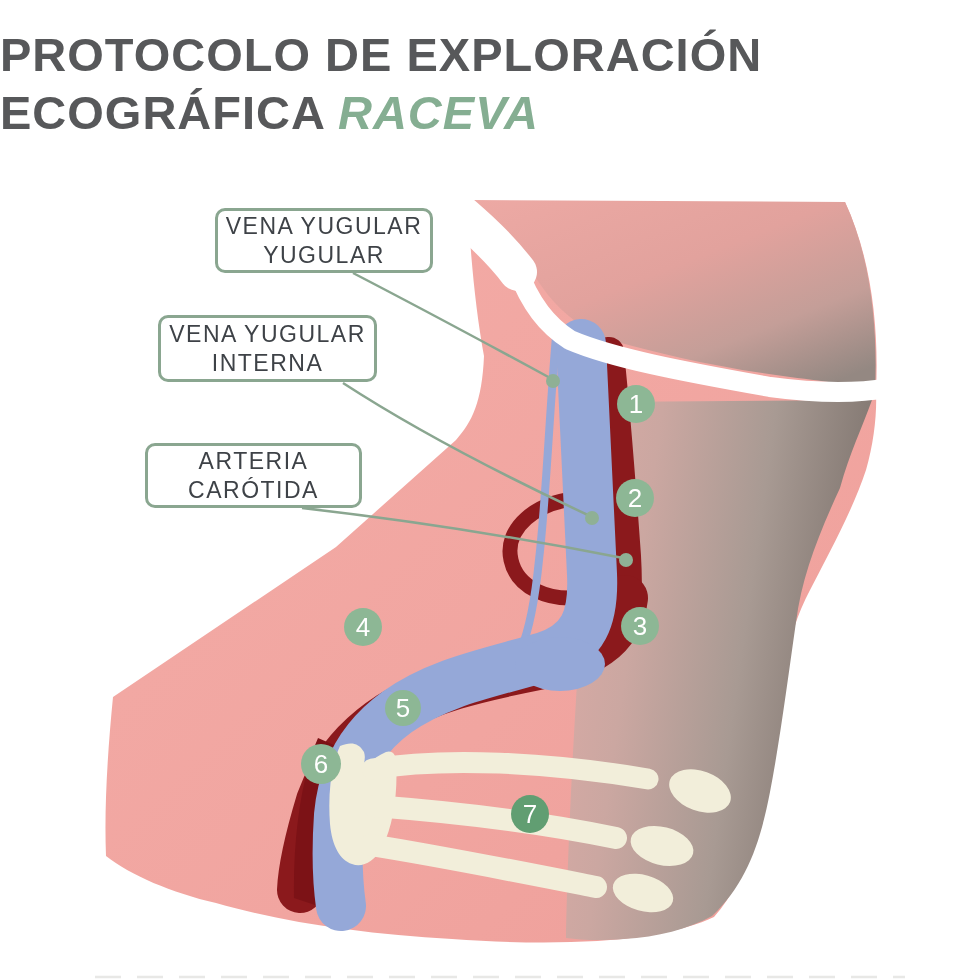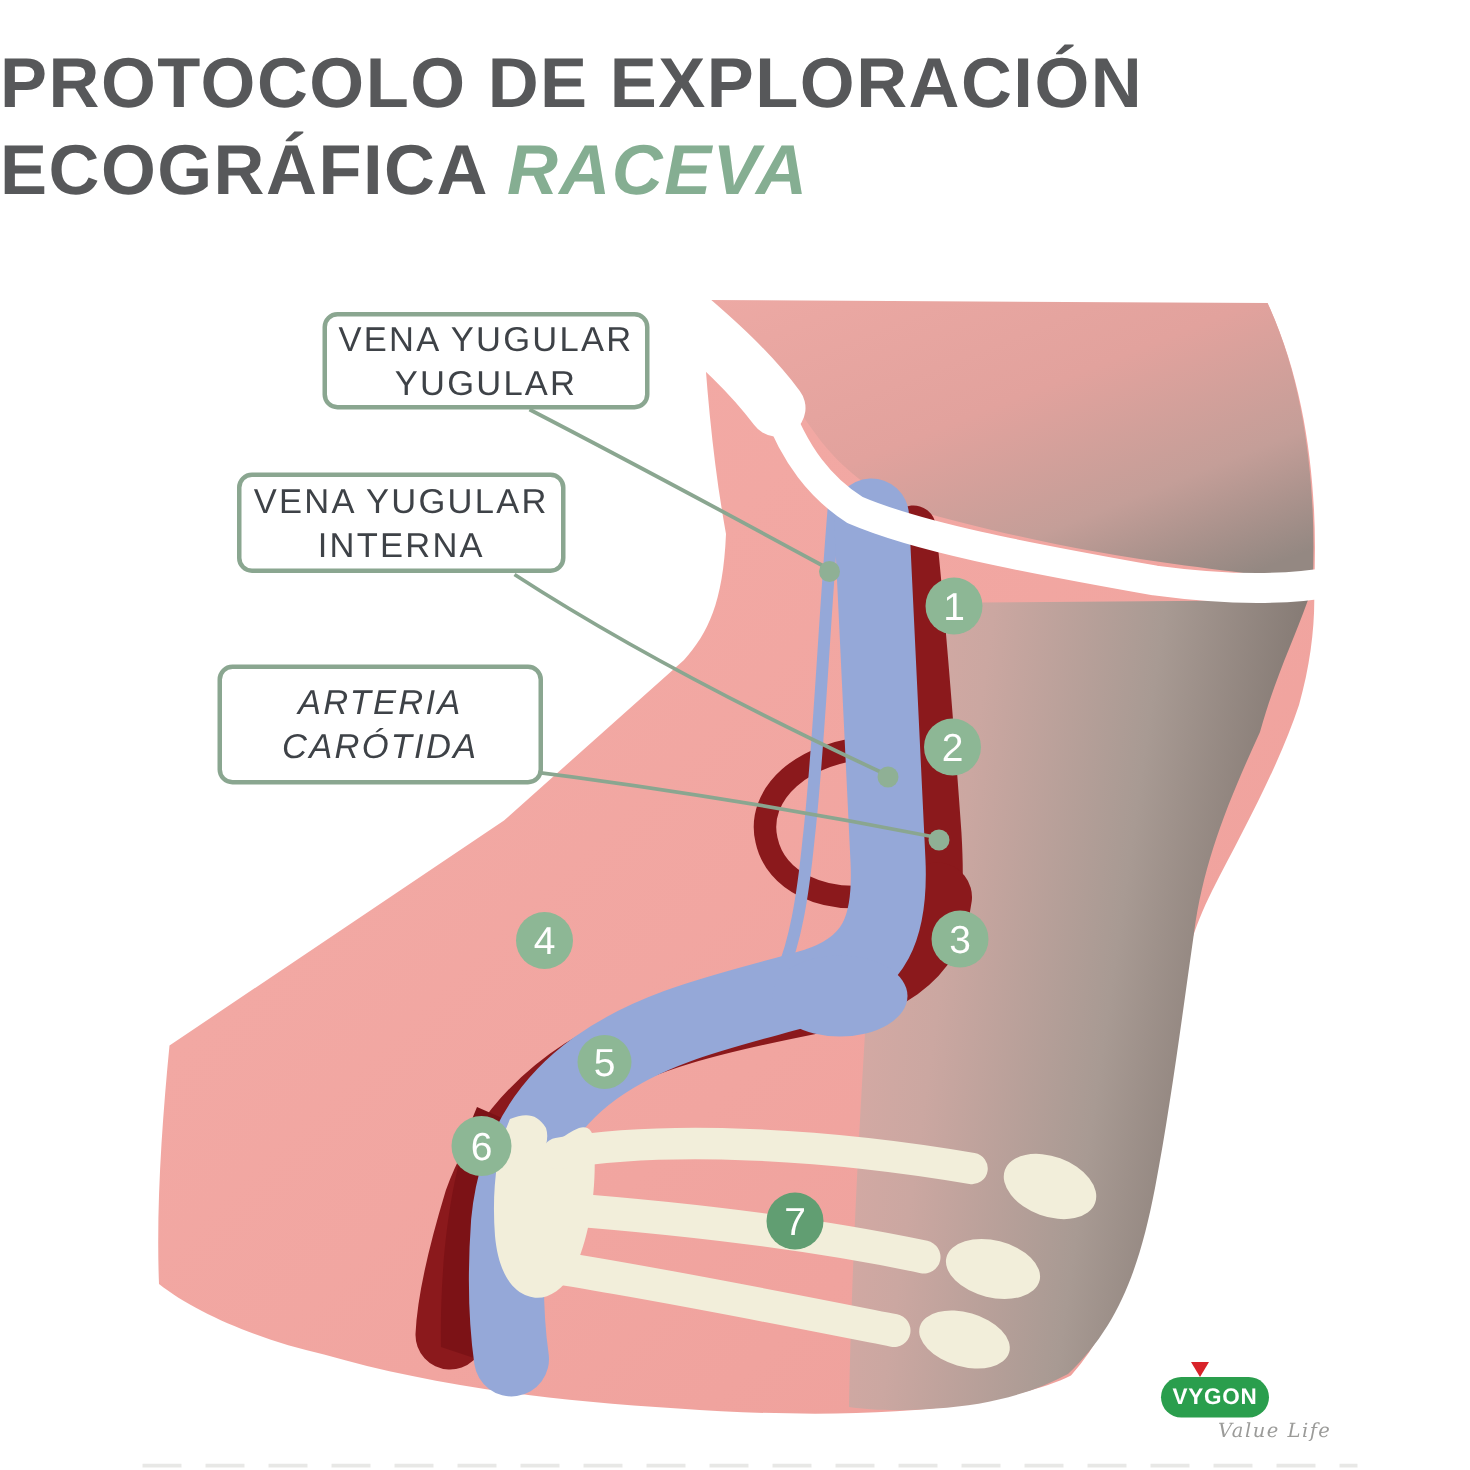--- a/index.html
+++ b/index.html
@@ -17,21 +17,21 @@
   .illustration{position:absolute;left:0;top:0;width:980px;height:980px;}
   .callout{
     position:absolute;box-sizing:border-box;background:#ffffff;
     border:3px solid var(--label_border);border-radius:10px;
     display:flex;flex-direction:column;justify-content:center;align-items:center;
     font-size:23px;line-height:29px;letter-spacing:1.5px;font-weight:500;
     color:var(--label_text);text-align:center;
   }
   .callout-1{left:215px;top:208px;width:218px;height:65px;}
   .callout-2{left:158px;top:315px;width:219px;height:67px;}
-  .callout-3{left:145px;top:443px;width:217px;height:80px;font-style:italic;}
+  .callout-3{left:145px;top:443px;width:217px;height:65px;}
   .marker-circle{fill:var(--marker_fill);}
   .marker-circle.dark{fill:var(--marker7_fill);}
   .marker-num{
     fill:#ffffff;font-size:26px;font-weight:400;text-anchor:middle;
     font-family:"Liberation Sans",sans-serif;
   }
   .leader{stroke:var(--leader_line);stroke-width:2.5;fill:none;}
   .leader-dot{fill:var(--leader_dot);}
   .logo{position:absolute;left:768px;top:905px;width:120px;height:60px;}
   .logo-triangle{
@@ -196,21 +196,14 @@
   </div>
   <div class="callout callout-2">
     <span>VENA YUGULAR</span>
     <span>INTERNA</span>
   </div>
   <div class="callout callout-3">
     <span>ARTERIA</span>
     <span>CARÓTIDA</span>
   </div>
 
-  <div class="logo">
-    <div class="logo-triangle"></div>
-    <div class="logo-pill">
-      <span class="logo-brand">VYGON</span>
-    </div>
-    <div class="logo-tagline">Value Life</div>
-  </div>
 
 </div>
 
 </body></html>

